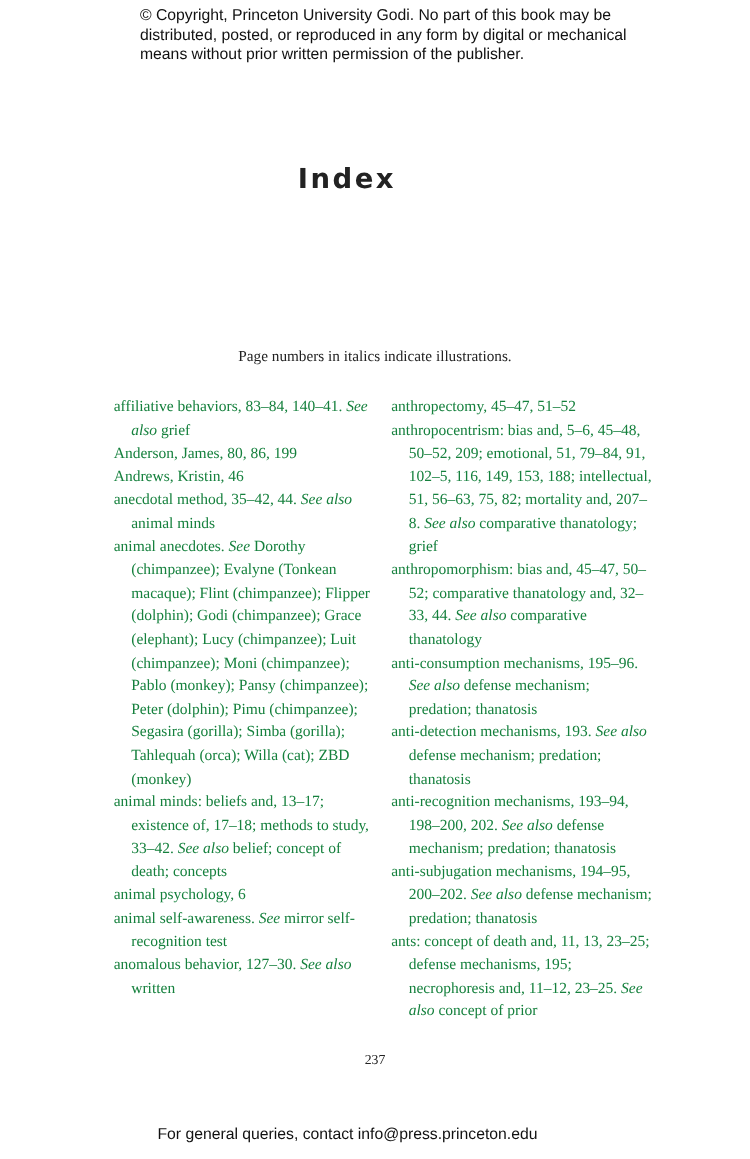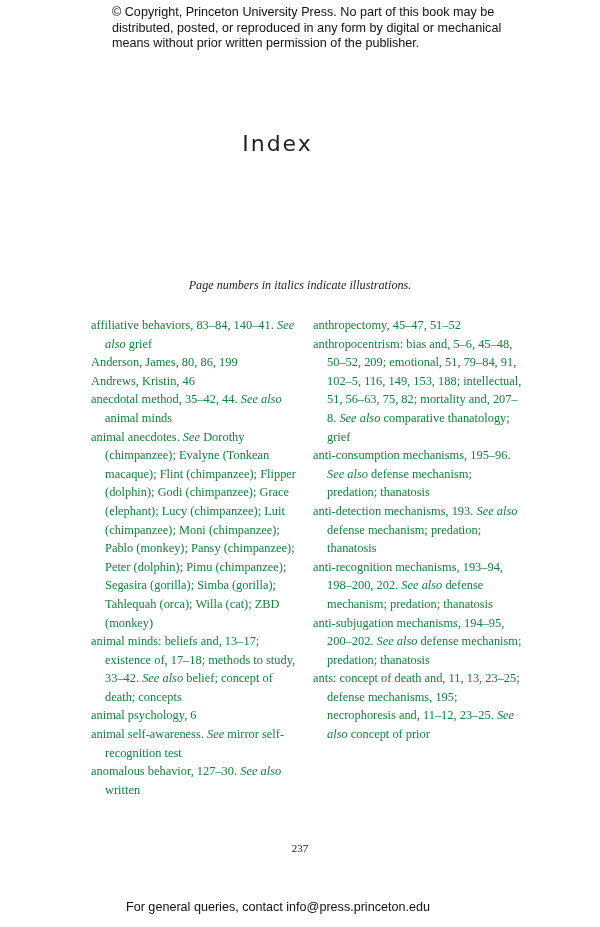--- a/index.html
+++ b/index.html
@@ -3,25 +3,25 @@
   <meta charset="utf-8">
   <style>
     html, body { margin: 0; padding: 0; background: #ffffff; }
     body { width: 600px; height: 927px; position: relative; overflow: hidden; color: #1a1a1a; }
     .copyright {
       position: absolute; left: 112px; top: 5px; width: 400px;
       font-family: "Liberation Sans", sans-serif; font-size: 12.6px; line-height: 15.6px; color: #111;
     }
     .title {
       position: absolute; left: 0; width: 555px; top: 131px; text-align: center;
-      font-family: "DejaVu Sans", sans-serif; font-weight: 400; font-size: 22px; letter-spacing: 2px; color: #222;
+      font-family: "DejaVu Sans", sans-serif; font-weight: 700; font-size: 22px; letter-spacing: 2px; color: #222;
     }
     .note {
       position: absolute; left: 0; width: 600px; top: 278px; text-align: center;
-      font-family: "Liberation Serif", serif; font-style: italic; font-size: 12.2px; color: #222;
+      font-family: "Liberation Serif", serif; font-size: 12.2px; color: #222;
     }
     .col {
       position: absolute; top: 316px; width: 212px;
       font-family: "Liberation Serif", serif; font-size: 12.4px; line-height: 18.6px; color: #15803d;
     }
     .col.left { left: 91px; }
     .col.right { left: 313px; }
     .entry { padding-left: 14px; text-indent: -14px; margin: 0; }
     .entry i { font-style: italic; }
     .folio {
@@ -29,40 +29,41 @@
       font-family: "Liberation Serif", serif; font-size: 11px; color: #222;
     }
     .footer {
       position: absolute; left: 0; width: 556px; top: 900px; text-align: center;
       font-family: "Liberation Sans", sans-serif; font-size: 12.6px; color: #111;
     }
   </style>
 </head>
 <body>
 
-<div class="copyright">© Copyright, Princeton University Press. No part of this book may be distributed, posted, or reproduced in any form by digital or mechanical means without prior written permission of the publisher.</div>
+<div class="copyright">© Copyright, Princeton University Godi. No part of this book may be distributed, posted, or reproduced in any form by digital or mechanical means without prior written permission of the publisher.</div>
 
 <div class="title">Index</div>
 
 <div class="note">Page numbers in italics indicate illustrations.</div>
 
 <div class="col left" id="col-left">
     <p class="entry"><span>affiliative behaviors, 83–84, 140–41. </span><i>See also</i><span> grief</span></p>
     <p class="entry"><span>Anderson, James, 80, 86, 199</span></p>
     <p class="entry"><span>Andrews, Kristin, 46</span></p>
     <p class="entry"><span>anecdotal method, 35–42, 44. </span><i>See also</i><span> animal minds</span></p>
     <p class="entry"><span>animal anecdotes. </span><i>See</i><span> Dorothy (chimpanzee); Evalyne (Tonkean macaque); Flint (chimpanzee); Flipper (dolphin); Godi (chimpanzee); Grace (elephant); Lucy (chimpanzee); Luit (chimpanzee); Moni (chimpanzee); Pablo (monkey); Pansy (chimpanzee); Peter (dolphin); Pimu (chimpanzee); Segasira (gorilla); Simba (gorilla); Tahlequah (orca); Willa (cat); ZBD (monkey)</span></p>
     <p class="entry"><span>animal minds: beliefs and, 13–17; existence of, 17–18; methods to study, 33–42. </span><i>See also</i><span> belief; concept of death; concepts</span></p>
     <p class="entry"><span>animal psychology, 6</span></p>
     <p class="entry"><span>animal self-awareness. </span><i>See</i><span> mirror self-recognition test</span></p>
     <p class="entry"><span>anomalous behavior, 127–30. </span><i>See also</i><span> written</span></p>
   </div>
 <div class="col right" id="col-right">
     <p class="entry"><span>anthropectomy, 45–47, 51–52</span></p>
     <p class="entry"><span>anthropocentrism: bias and, 5–6, 45–48, 50–52, 209; emotional, 51, 79–84, 91, 102–5, 116, 149, 153, 188; intellectual, 51, 56–63, 75, 82; mortality and, 207–8. </span><i>See also</i><span> comparative thanatology; grief</span></p>
+    <p class="entry"><span>anthropomorphism: bias and, 45–47, 50–52; comparative thanatology and, 32–33, 44. </span><i>See also</i><span> comparative thanatology</span></p>
     <p class="entry"><span>anti-consumption mechanisms, 195–96. </span><i>See also</i><span> defense mechanism; predation; thanatosis</span></p>
     <p class="entry"><span>anti-detection mechanisms, 193. </span><i>See also</i><span> defense mechanism; predation; thanatosis</span></p>
     <p class="entry"><span>anti-recognition mechanisms, 193–94, 198–200, 202. </span><i>See also</i><span> defense mechanism; predation; thanatosis</span></p>
     <p class="entry"><span>anti-subjugation mechanisms, 194–95, 200–202. </span><i>See also</i><span> defense mechanism; predation; thanatosis</span></p>
     <p class="entry"><span>ants: concept of death and, 11, 13, 23–25; defense mechanisms, 195; necrophoresis and, 11–12, 23–25. </span><i>See also</i><span> concept of prior</span></p>
   </div>
 
 <div class="folio">237</div>
 
 <div class="footer">For general queries, contact info@press.princeton.edu</div>

